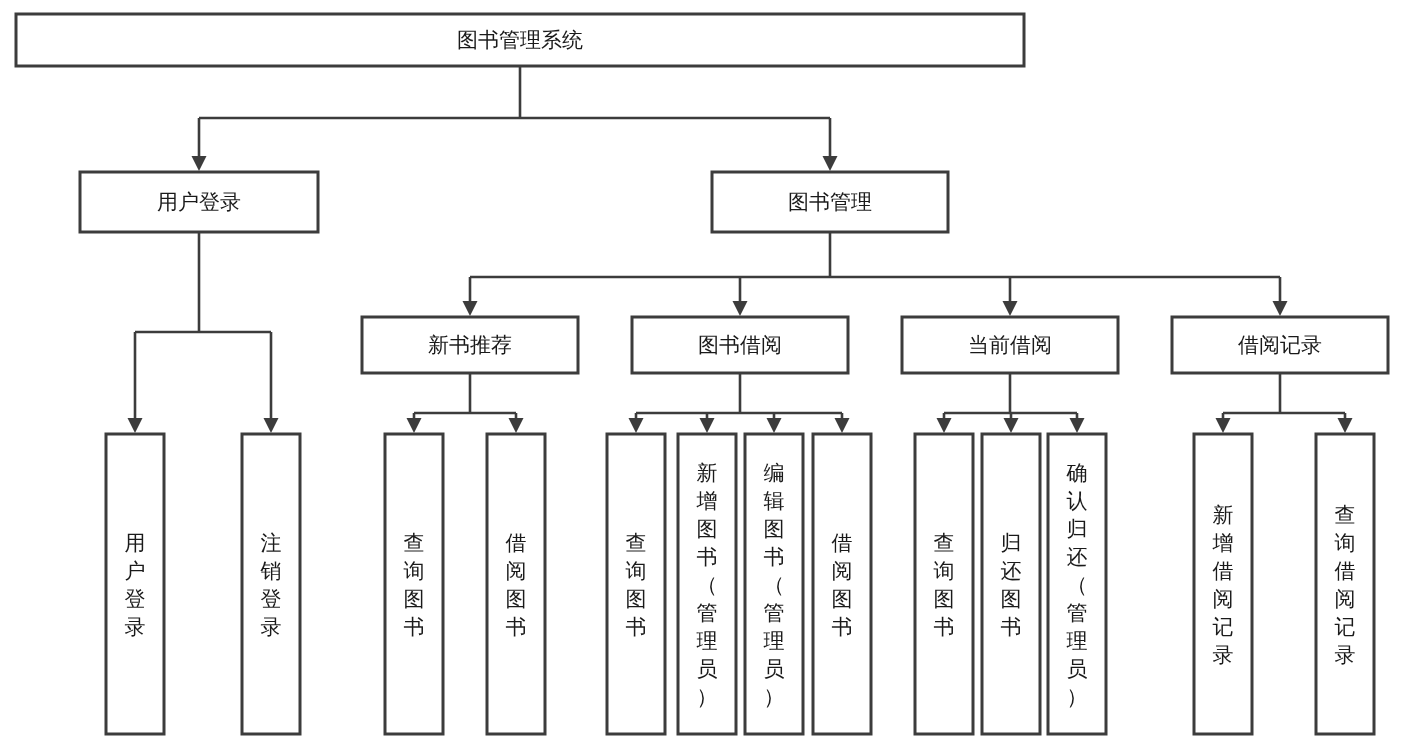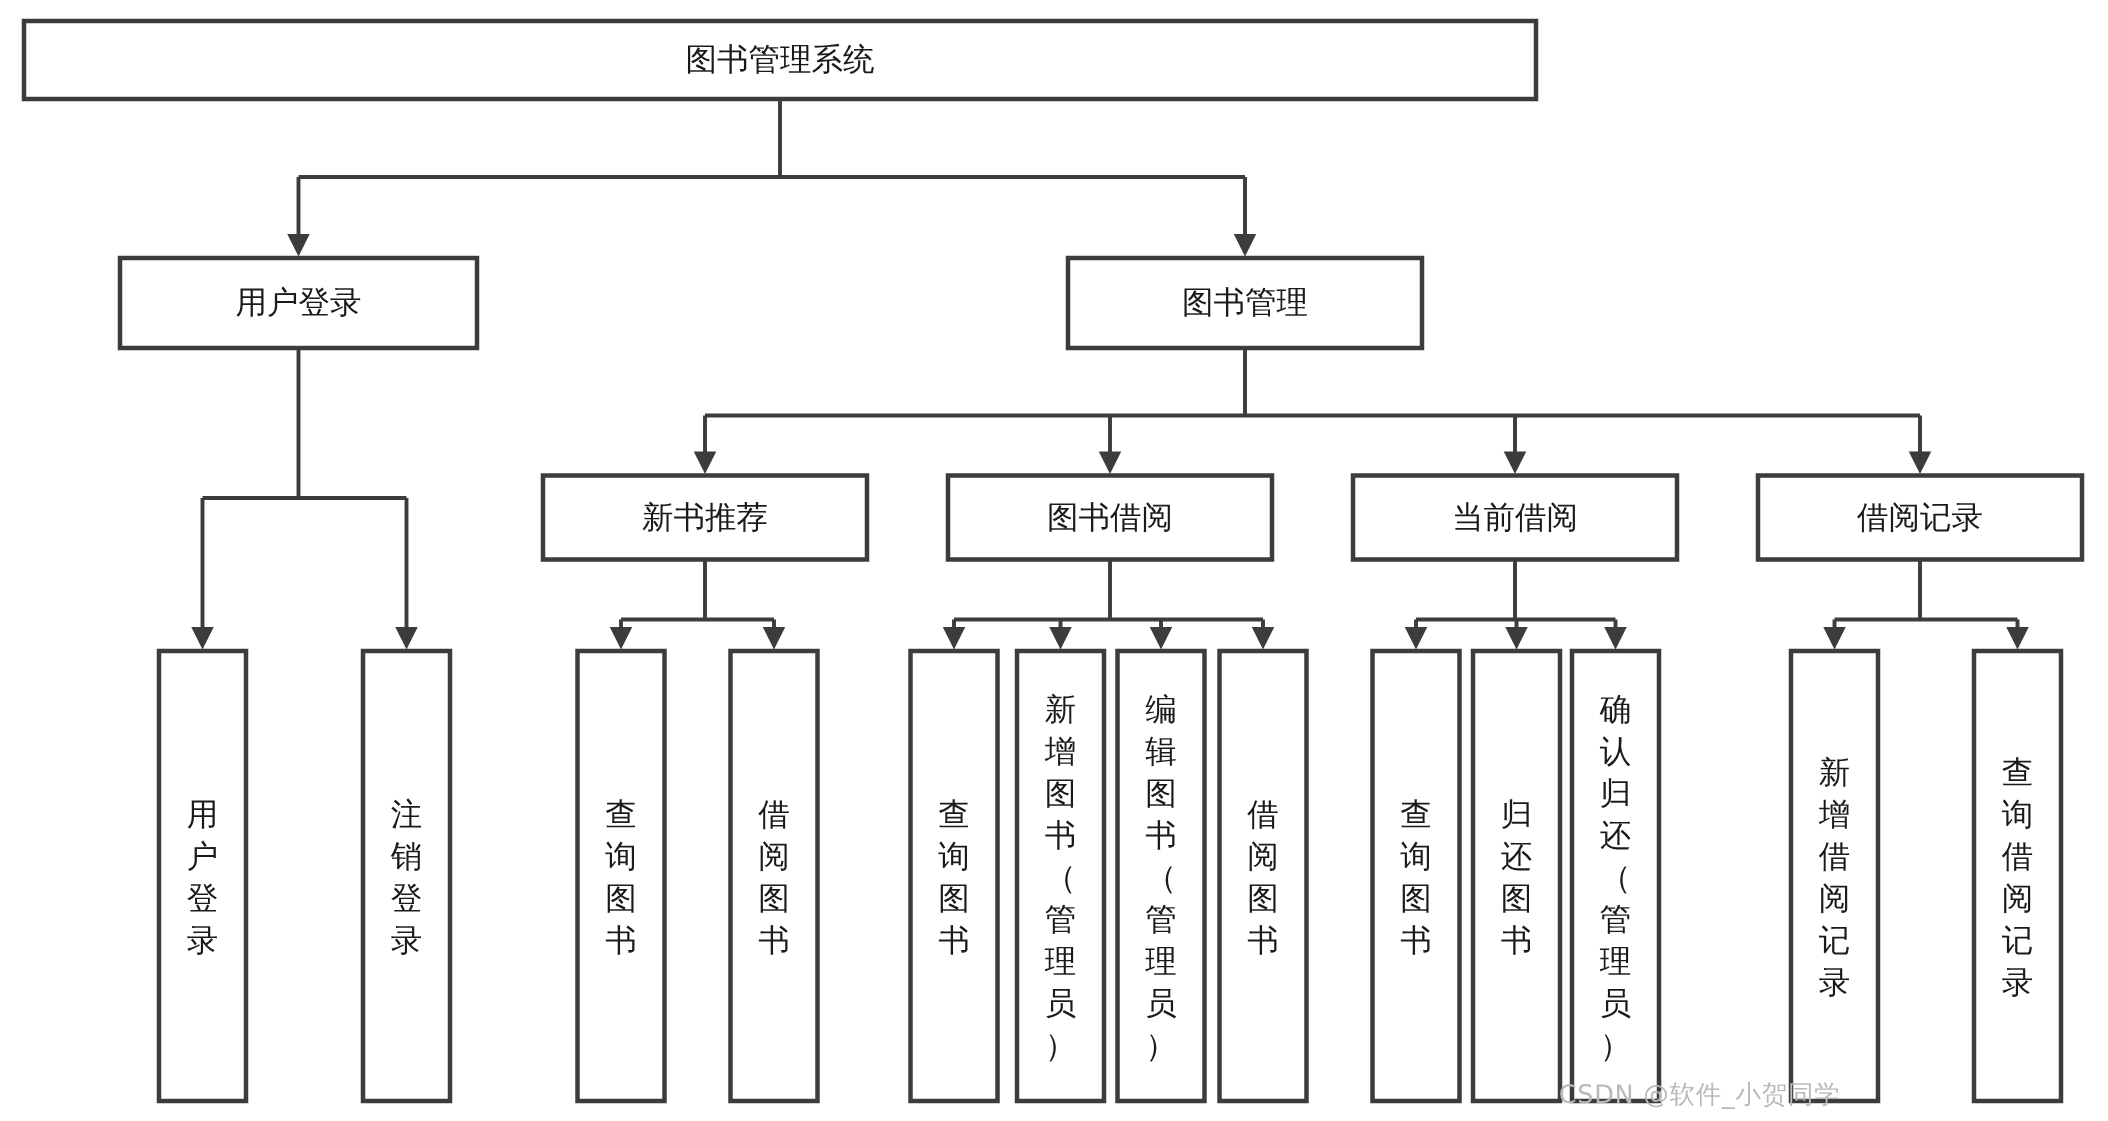--- a/index.html
+++ b/index.html
@@ -168,14 +168,13 @@
           <rect class="box-rect" x="1194" y="434" width="58" height="300"></rect>
           <text class="node-label lbl-v" x="1223" y="516"><tspan x="1223" dy="0">新</tspan><tspan x="1223" dy="28">增</tspan><tspan x="1223" dy="28">借</tspan><tspan x="1223" dy="28">阅</tspan><tspan x="1223" dy="28">记</tspan><tspan x="1223" dy="28">录</tspan></text>
         </g>
         <g>
           <rect class="box-rect" x="1316" y="434" width="58" height="300"></rect>
           <text class="node-label lbl-v" x="1345" y="516"><tspan x="1345" dy="0">查</tspan><tspan x="1345" dy="28">询</tspan><tspan x="1345" dy="28">借</tspan><tspan x="1345" dy="28">阅</tspan><tspan x="1345" dy="28">记</tspan><tspan x="1345" dy="28">录</tspan></text>
         </g>
       </g>
   </svg>
 
-  <div class="watermark">CSDN @软件_小贺同学</div>
 </div>
 
 </body></html>

